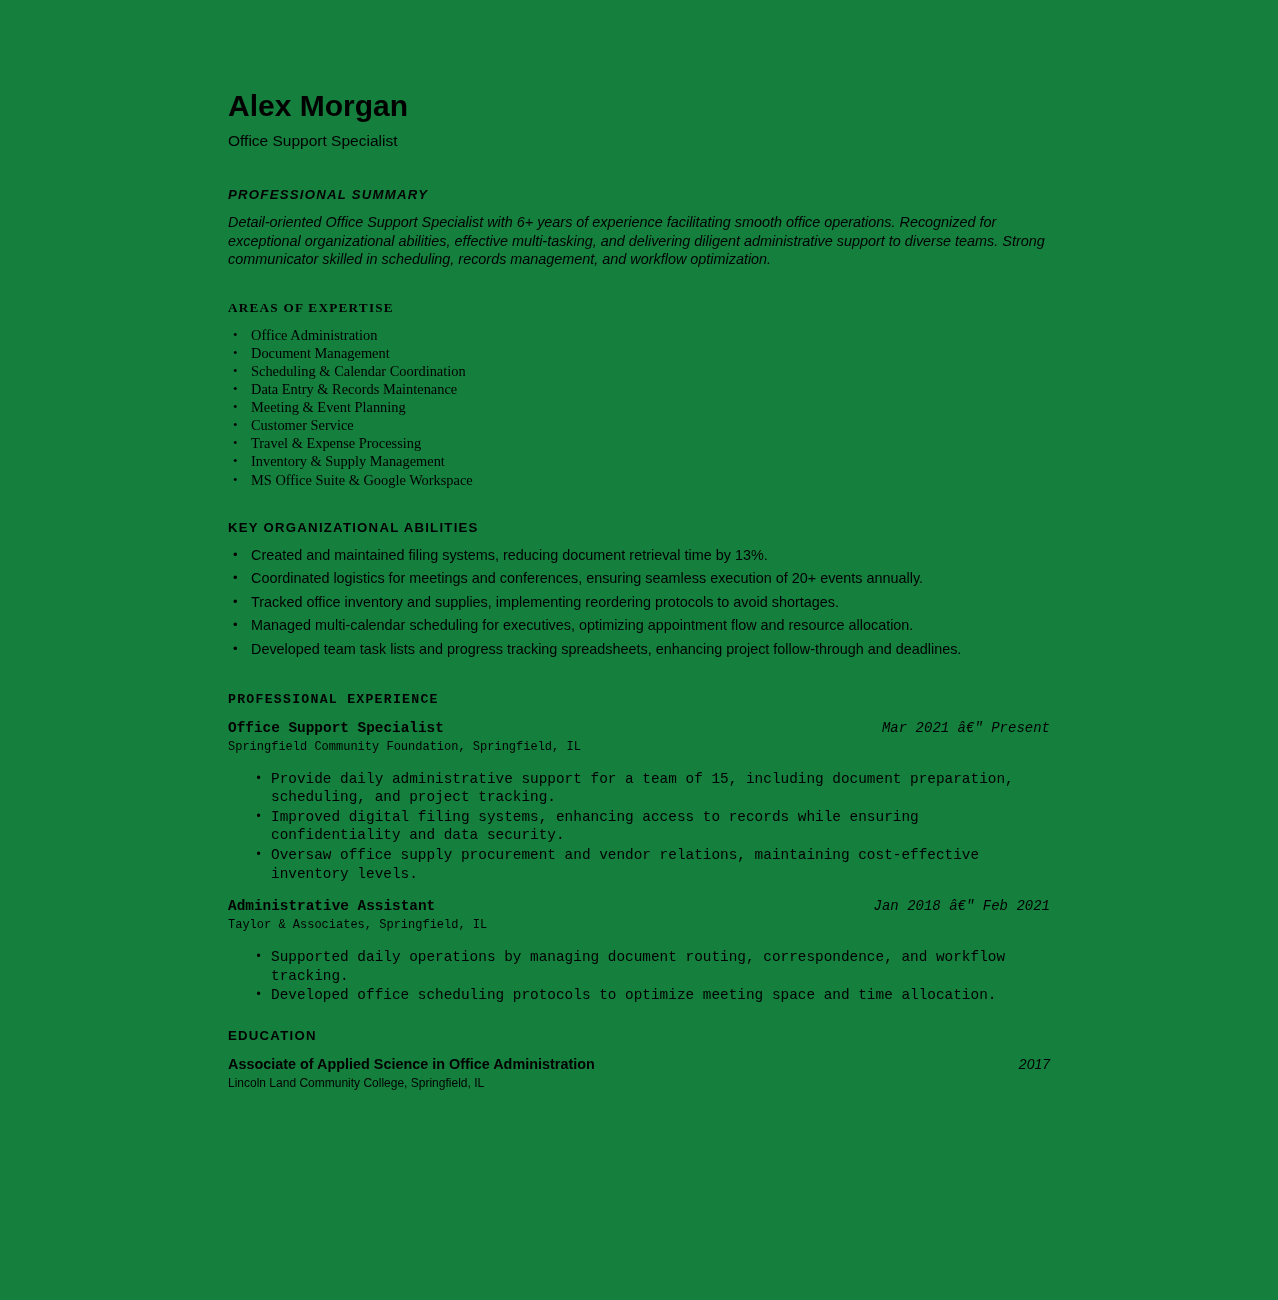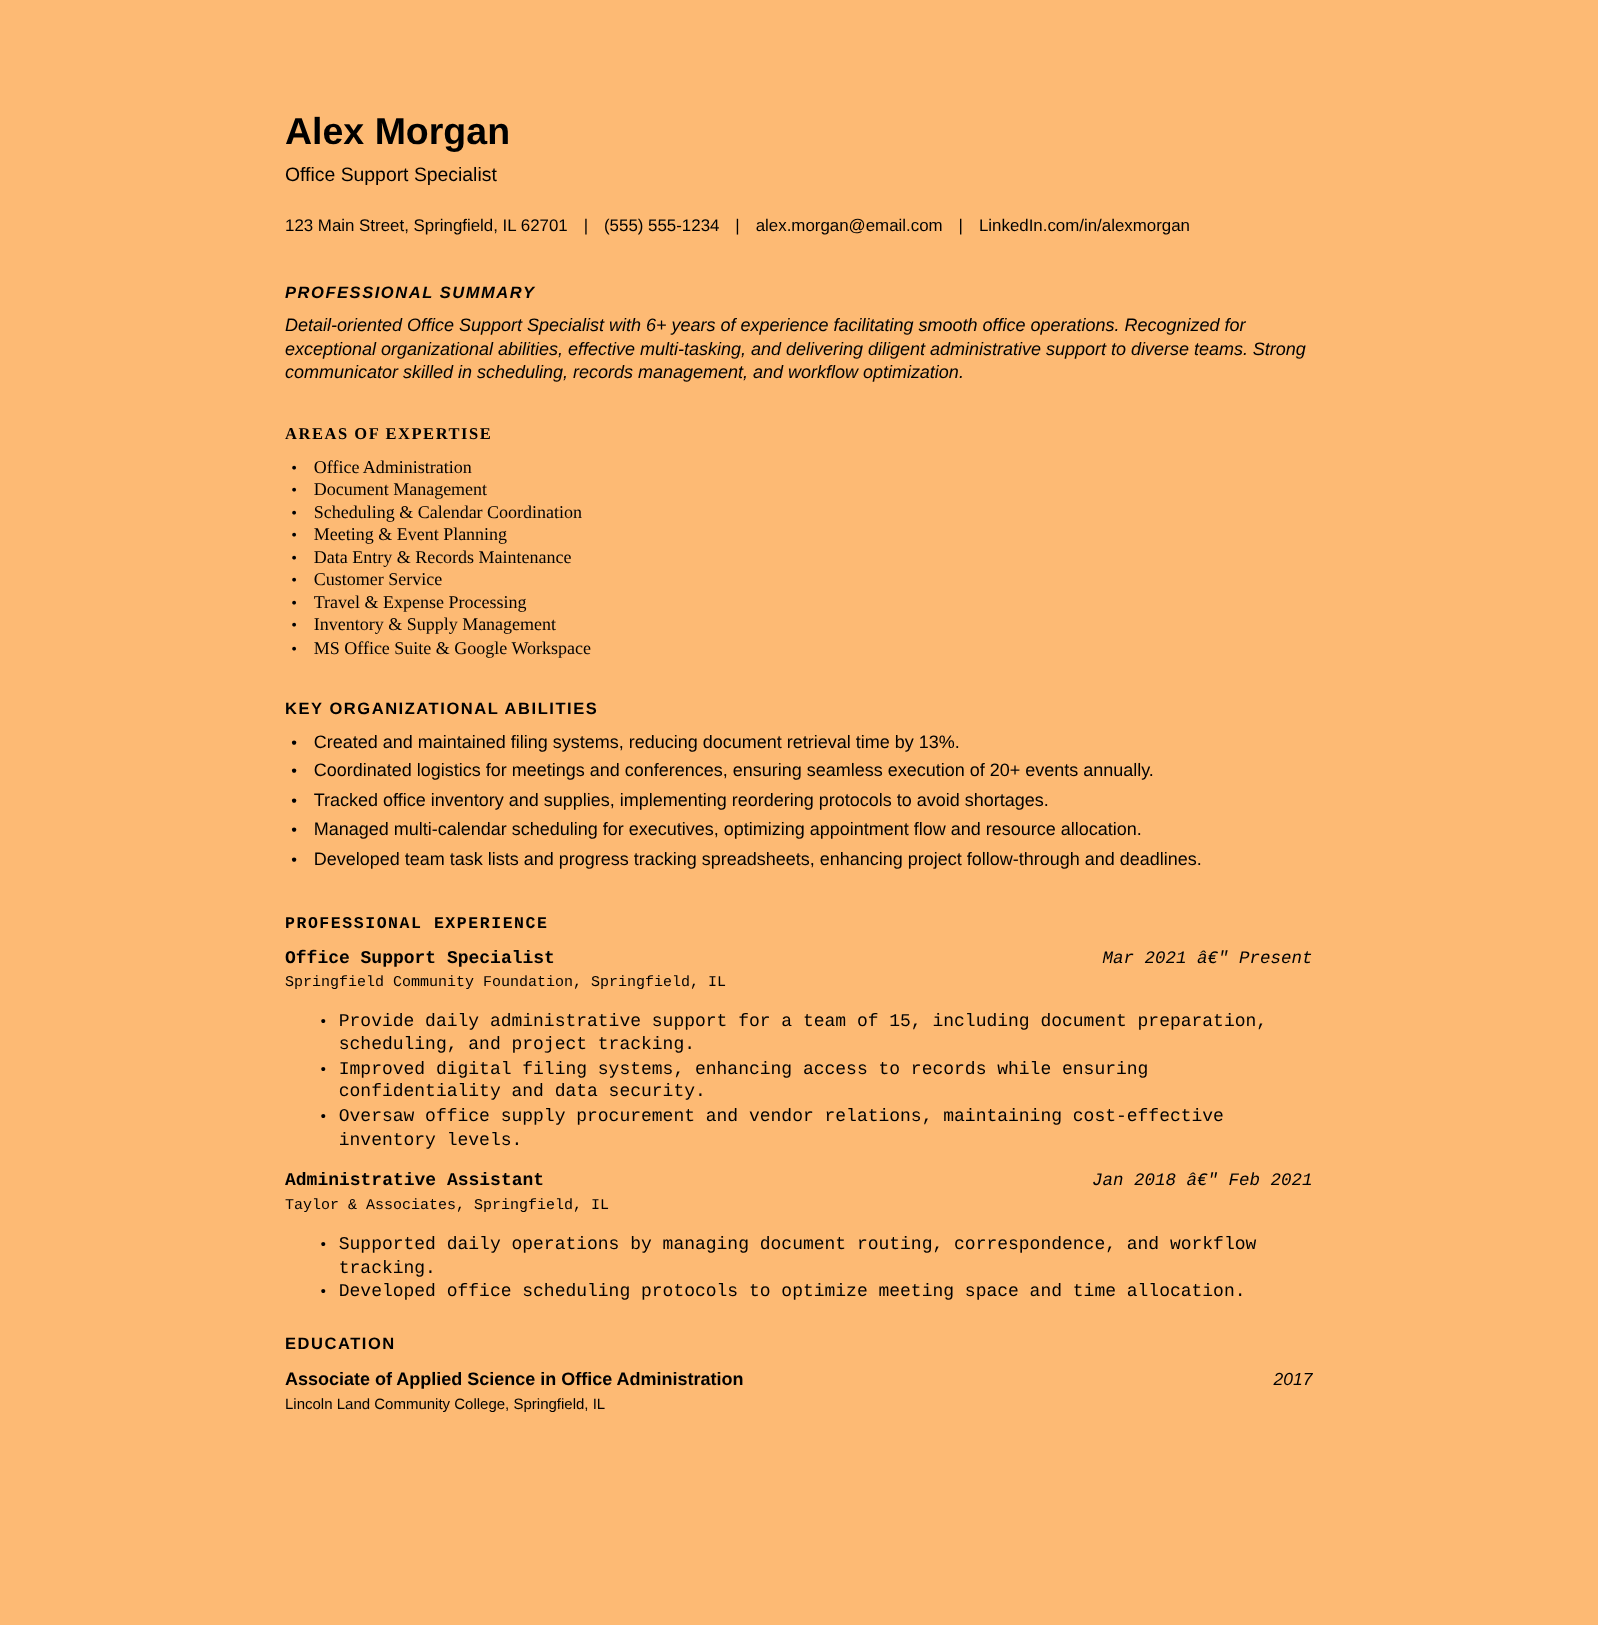--- a/index.html
+++ b/index.html
@@ -11,21 +11,21 @@
     width: 1278px;
     height: 1300px;
     font-family: "Liberation Sans", sans-serif;
     color: #000000;
     -webkit-font-smoothing: none;
   }
   .page {
     position: relative;
     width: 1278px;
     height: 1300px;
-    background: #fdba74;
+    background: #15803d;
     box-sizing: border-box;
   }
   .content {
     position: absolute;
     left: 228px;
     top: 88px;
     width: 822px;
   }
 
   
@@ -168,44 +168,35 @@
 </style>
 </head>
 <body>
 
 <div class="page">
   <div class="content">
 
     <div>
       <h1 class="name">Alex Morgan</h1>
       <div class="job-title">Office Support Specialist</div>
-      <div class="contact">
-        <span>123 Main Street, Springfield, IL 62701</span>
-        <span class="sep">|</span>
-        <span>(555) 555-1234</span>
-        <span class="sep">|</span>
-        <span>alex.morgan@email.com</span>
-        <span class="sep">|</span>
-        <span>LinkedIn.com/in/alexmorgan</span>
-      </div>
     </div>
 
     <div class="section" style="margin-top:34px;font-style:italic;">
       <div class="section-title">PROFESSIONAL SUMMARY</div>
       <p class="summary-text">Detail-oriented Office Support Specialist with 6+ years of experience facilitating smooth office operations. Recognized for exceptional organizational abilities, effective multi-tasking, and delivering diligent administrative support to diverse teams. Strong communicator skilled in scheduling, records management, and workflow optimization.</p>
     </div>
 
     <div class="section" style="margin-top:30px;font-family:Liberation Serif, serif;">
       <div class="section-title">AREAS OF EXPERTISE</div>
       <ul class="list-tight" id="expertise-list">
           <li>Office Administration</li>
           <li>Document Management</li>
           <li>Scheduling &amp; Calendar Coordination</li>
+          <li>Data Entry &amp; Records Maintenance</li>
           <li>Meeting &amp; Event Planning</li>
-          <li>Data Entry &amp; Records Maintenance</li>
           <li>Customer Service</li>
           <li>Travel &amp; Expense Processing</li>
           <li>Inventory &amp; Supply Management</li>
           <li>MS Office Suite &amp; Google Workspace</li>
         </ul>
     </div>
 
     <div class="section" style="margin-top:30px;">
       <div class="section-title">KEY ORGANIZATIONAL ABILITIES</div>
       <ul class="list-loose" id="abilities-list">

